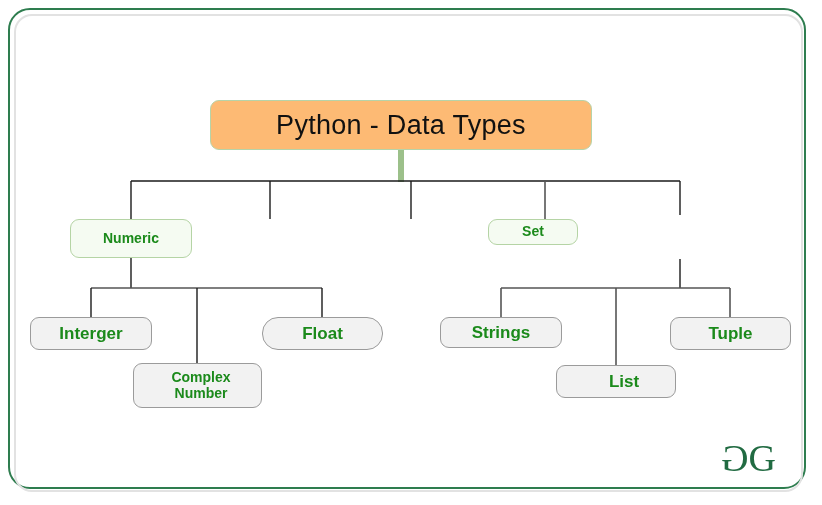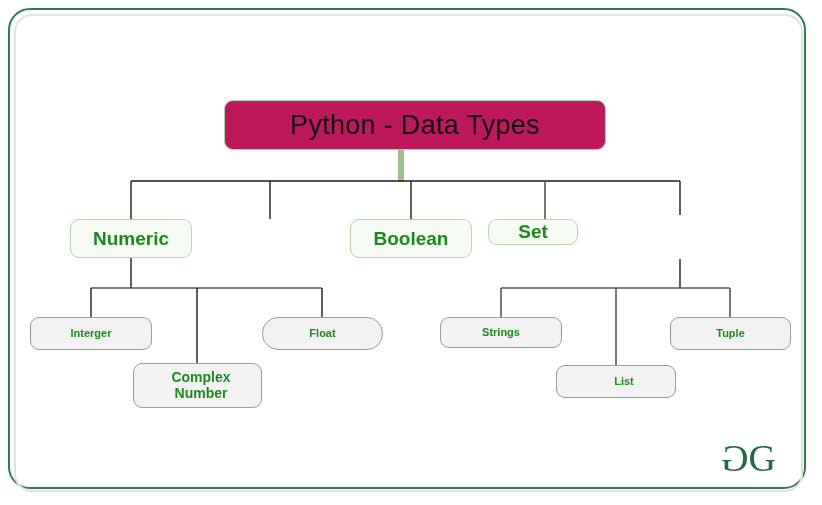--- a/index.html
+++ b/index.html
@@ -51,40 +51,39 @@
     position: absolute;
     box-sizing: border-box;
     display: flex;
     align-items: center;
     justify-content: center;
     text-align: center;
     border-radius: 9px;
     line-height: 1.12;
   }
   .node-title {
-    background: #be185d;
+    background: #fdba74;
     border: 1px solid #b7d3a8;
     color: #111111;
     font-size: 27px;
     font-weight: normal;
     letter-spacing: 0.3px;
-    margin-left: 14px;
   }
   .node-l2 {
     background: #f5fbf2;
     border: 1px solid #b5d4a5;
     color: #1b8a1b;
-    font-size: 19px;
+    font-size: 14px;
     font-weight: bold;
   }
   .node-l3 {
     background: #f2f2f2;
     border: 1px solid #9b9b9b;
     color: #1b8a1b;
-    font-size: 11px;
+    font-size: 17px;
     font-weight: bold;
   }
   .node-l3.two-line { font-size: 14px; }
   .node-l2.two-line { font-size: 16px; }
   
   .logo {
     position: absolute;
     left: 722px;
     top: 437px;
     width: 72px;
@@ -130,21 +129,20 @@
     <line x1="680" y1="259" x2="680" y2="288" stroke="#1a1a1a" stroke-width="1.4"></line>
     <line x1="501" y1="288" x2="730" y2="288" stroke="#555555" stroke-width="1.6"></line>
     <line x1="501" y1="288" x2="501" y2="317" stroke="#555555" stroke-width="1.6"></line>
     <line x1="616" y1="288" x2="616" y2="365" stroke="#555555" stroke-width="1.6"></line>
     <line x1="730" y1="288" x2="730" y2="317" stroke="#555555" stroke-width="1.6"></line>
   </svg>
 
   <div class="node node-title" style="left: 210px; top: 100px; width: 382px; height: 50px;">Python - Data Types</div>
 
   <div class="node node-l2" style="left: 70px; top: 219px; width: 122px; height: 39px;">Numeric</div>
-  <div class="node node-l2" style="left: 350px; top: 219px; width: 122px; height: 39px;">Boolean</div>
   <div class="node node-l2" style="left: 488px; top: 219px; width: 90px; height: 26px;">Set</div>
 
   <div class="node node-l3" style="left: 30px; top: 317px; width: 122px; height: 33px;">Interger</div>
   <div class="node node-l3 two-line" style="left: 133px; top: 363px; width: 129px; height: 45px; padding-left: 7px;">Complex<br>Number</div>
   <div class="node node-l3" style="left: 262px; top: 317px; width: 121px; height: 33px; border-radius: 16px;">Float</div>
 
   <div class="node node-l3" style="left: 440px; top: 317px; width: 122px; height: 31px;">Strings</div>
   <div class="node node-l3" style="left: 556px; top: 365px; width: 120px; height: 33px; padding-left: 16px;">List</div>
   <div class="node node-l3" style="left: 670px; top: 317px; width: 121px; height: 33px;">Tuple</div>
 

